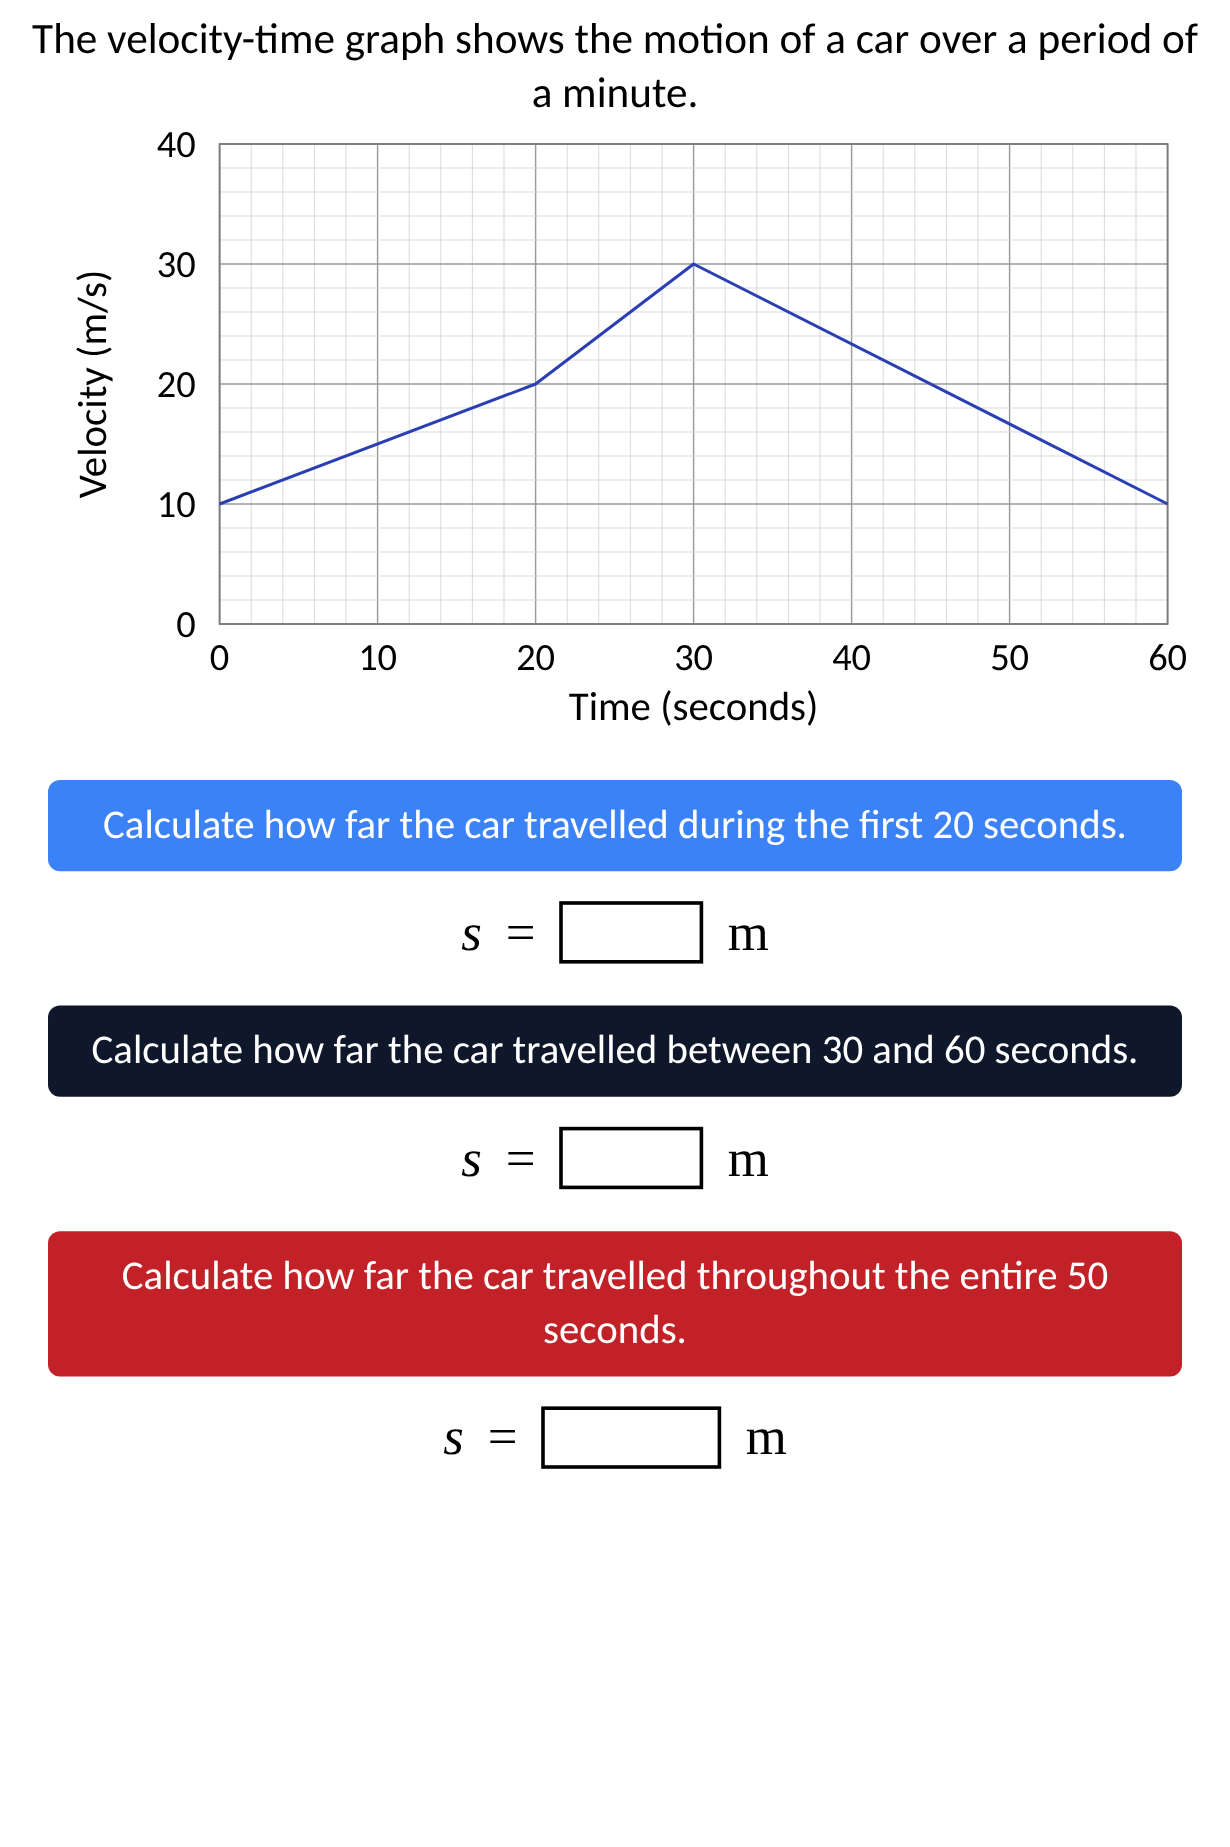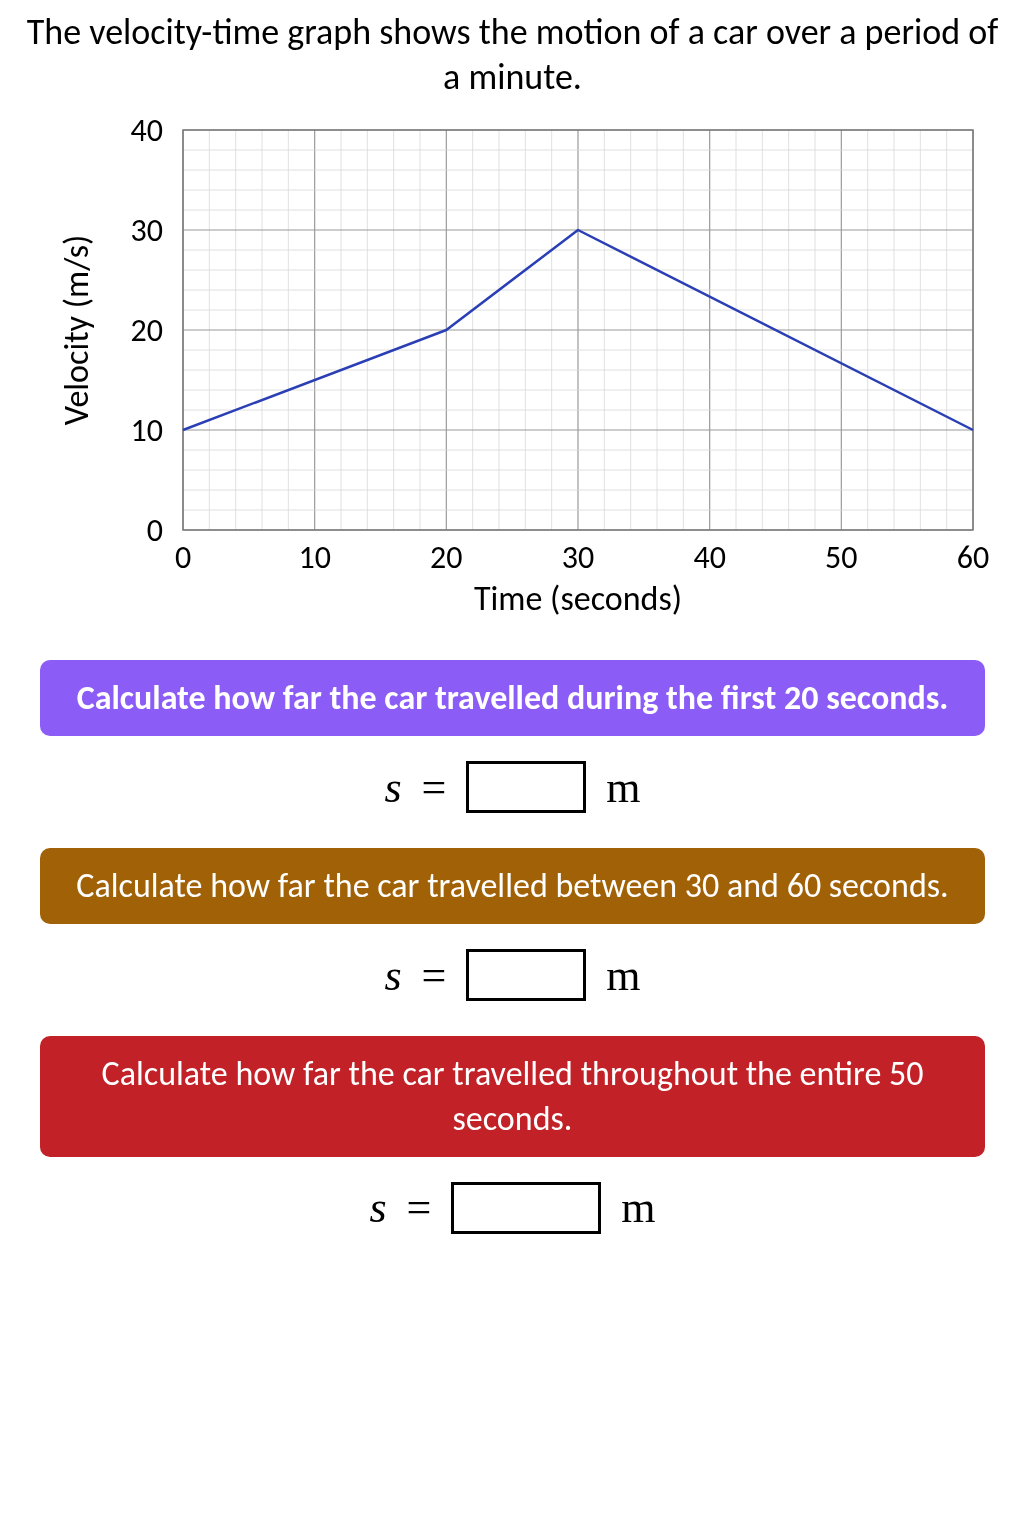--- a/index.html
+++ b/index.html
@@ -7,40 +7,39 @@
     font-family: Calibri, 'Segoe UI', Arial, sans-serif;
     background: #ffffff;
     width: 1025px;
     padding: 10px 20px 30px 20px;
     color: #000;
   }
   .intro {
     font-size: 36px;
     text-align: center;
     line-height: 1.25;
-    margin-bottom: 10px;
     padding: 0 5px;
   }
   .chart-wrap {
     position: relative;
     width: 960px;
     height: 520px;
     margin: 0 auto 30px auto;
   }
   .prompt-box {
     border-radius: 10px;
     color: #fff;
     font-size: 34px;
     text-align: center;
     padding: 16px 30px;
     margin: 0 20px 25px 20px;
     line-height: 1.3;
   }
-  .green { background: #8b5cf6; font-weight: bold; }
-  .slate { background: #a16207; }
+  .green { background: #3b82f6; }
+  .slate { background: #0f172a; }
   .red   { background: #c12127; }
   .answer-row {
     display: flex;
     align-items: center;
     justify-content: center;
     gap: 20px;
     font-size: 42px;
     margin-bottom: 35px;
   }
   .answer-row .var {

